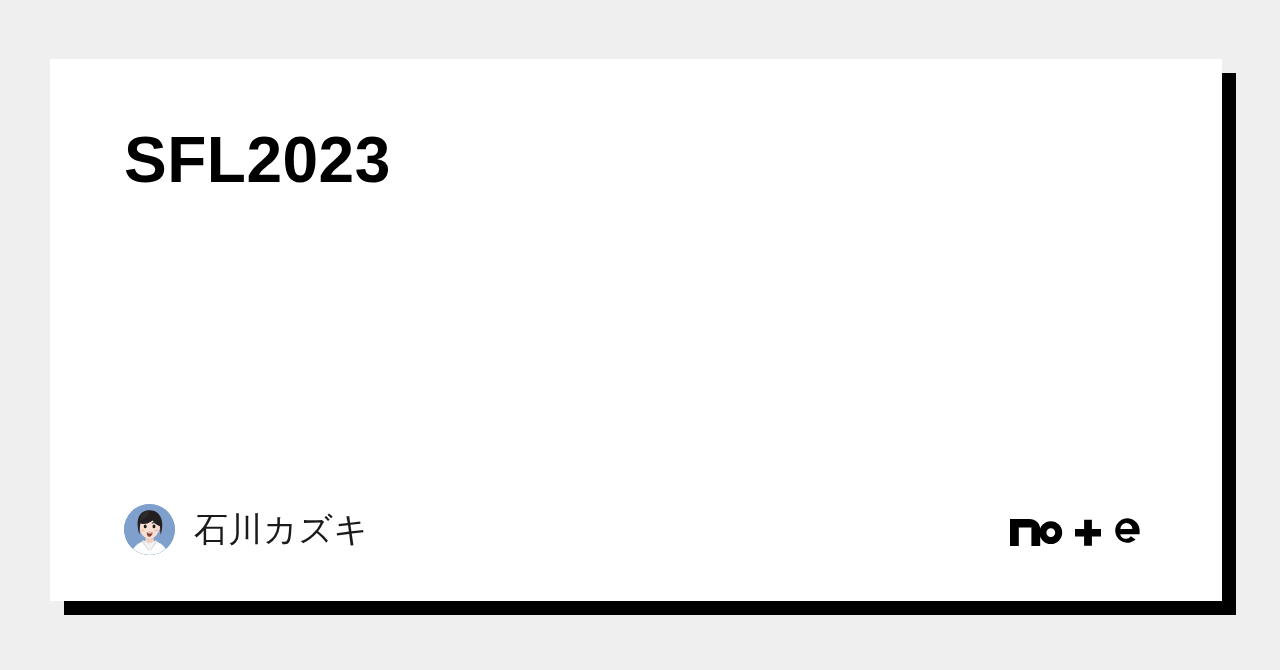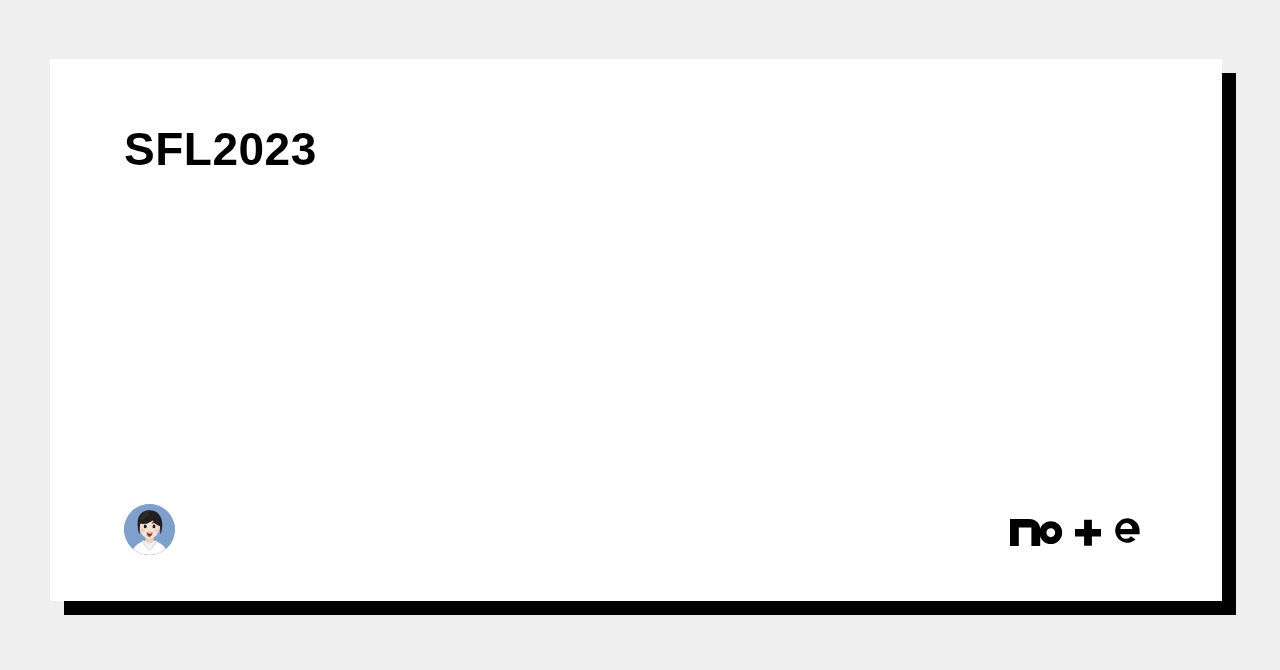--- a/index.html
+++ b/index.html
@@ -42,21 +42,21 @@
     background: #ffffff;
   }
 
   
   .card-title {
     position: absolute;
     left: 74px;
     top: 62px;
     width: 1020px;
     margin: 0;
-    font-size: 46px;
+    font-size: 64px;
     line-height: 1.22;
     font-weight: 700;
     letter-spacing: 0.5px;
     color: #000000;
     font-family: "Liberation Sans", "DejaVu Sans", sans-serif;
     white-space: pre-wrap;
     word-break: break-word;
   }
 
   
@@ -169,20 +169,21 @@
 
               <ellipse cx="18.6" cy="26.4" rx="2.1" ry="1.2" fill="#f2b7a4" opacity="0.75"></ellipse>
               <ellipse cx="32.4" cy="26.4" rx="2.1" ry="1.2" fill="#f2b7a4" opacity="0.75"></ellipse>
 
               <path d="M22.6 28.4 C24.4 27.6 27.2 27.7 28.6 28.6 C28.2 31.6 26.6 32.8 25.4 32.8 C24.1 32.8 22.9 31.4 22.6 28.4 Z" fill="#8d3a34"></path>
               <path d="M23.3 28.6 C24.8 28.1 27.0 28.2 28.0 28.7 L27.6 29.4 L23.6 29.3 Z" fill="#ffffff"></path>
             </g>
           </svg>
         </span>
 
+        <span class="author-name">石川カズキ</span>
       </div>
 
       <div class="note-logo">
         <span class="note-logo-text">note</span>
         <svg width="160" height="36" viewBox="0 0 160 36" xmlns="http://www.w3.org/2000/svg" aria-hidden="true">
           <g fill="#000000">
 
             <path d="M0 8 L0 35 L8.8 35 L8.8 16.4 L21.4 16.4 L21.4 35 L30.2 35 L30.2 18.6 C30.2 12.4 25.8 8 19.2 8 Z"></path>
 
             <path d="M52.2 21.6 a11.4 11.4 0 1 1 -22.8 0 a11.4 11.4 0 1 1 22.8 0 Z M45.2 21.6 a4.4 4.4 0 1 0 -8.8 0 a4.4 4.4 0 1 0 8.8 0 Z" fill-rule="evenodd"></path>

